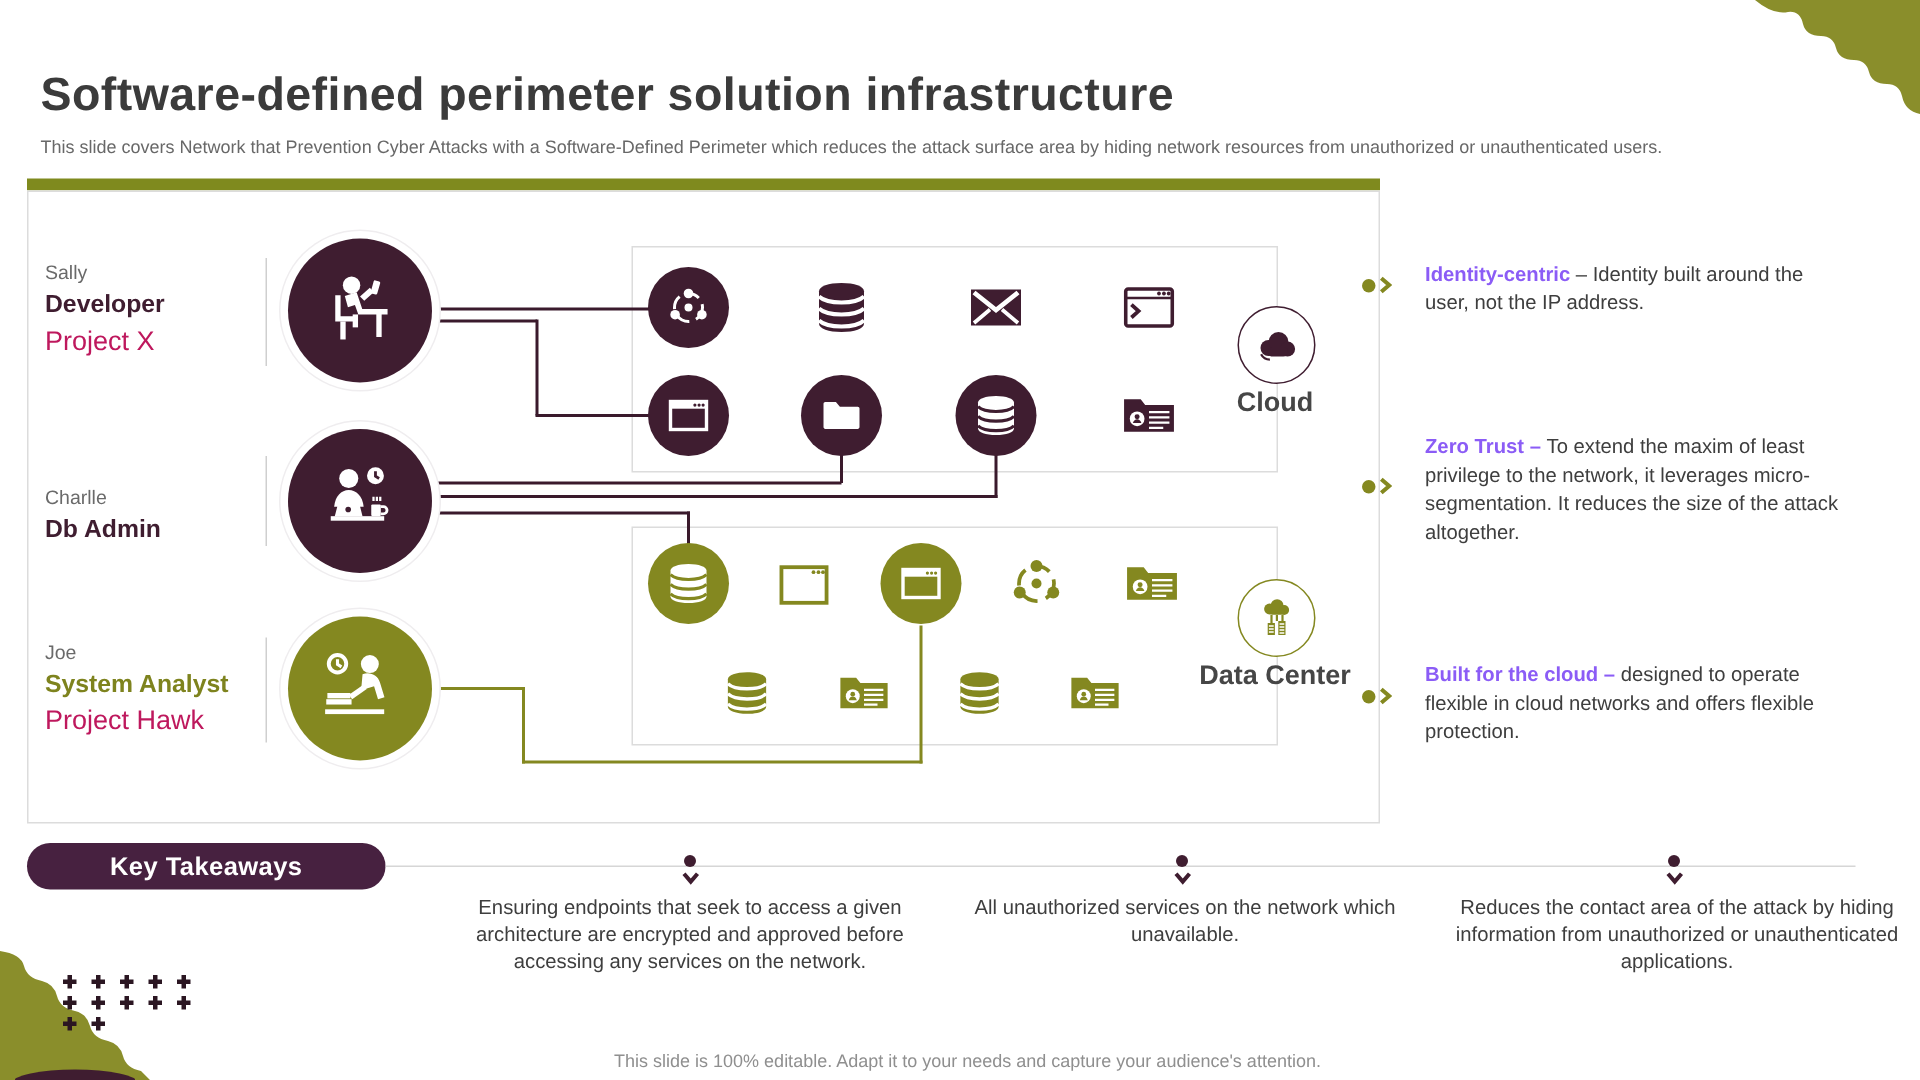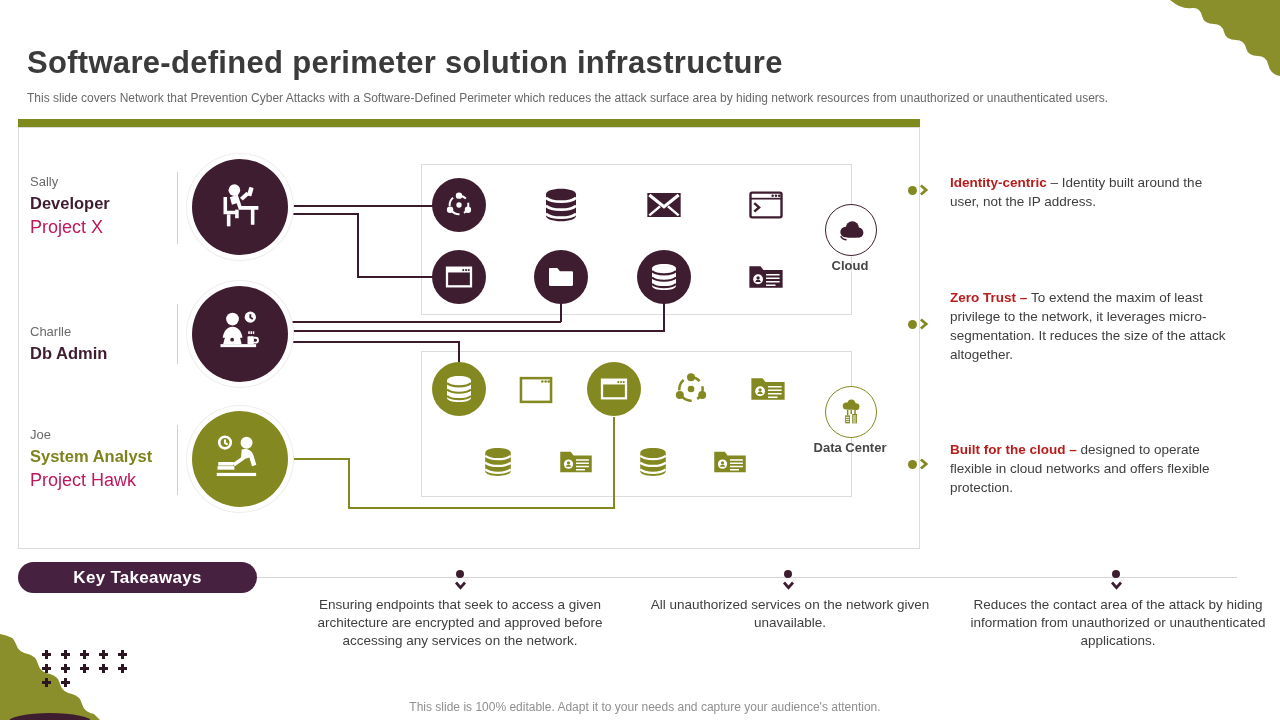--- a/index.html
+++ b/index.html
@@ -13,31 +13,31 @@
   .ln{position:absolute;background:#3A1A2C;}
   .lno{position:absolute;background:var(--olive);}
   .panel{position:absolute;background:#fff;border:1px solid var(--bd);}
   .circ{position:absolute;border-radius:50%;display:flex;align-items:center;justify-content:center;}
   .avatar{box-shadow:0 0 0 5px #fff,0 0 0 6px #EFEDEF;}
   .mC{background:var(--maroon);color:#fff;--gap:var(--maroon);}
   .oC{background:var(--olive);color:#fff;--gap:var(--olive);}
   .mi{color:var(--maroon);--gap:#fff;position:absolute;}
   .oi{color:var(--olive);--gap:#fff;position:absolute;}
   .node{background:#fff;border-radius:50%;position:absolute;display:flex;align-items:center;justify-content:center;}
-  .node-label{position:absolute;text-align:center;font-weight:bold;font-size:13px;color:#464646;}
+  .node-label{position:absolute;text-align:center;font-weight:bold;font-size:18px;color:#464646;}
   .title{position:absolute;left:27px;top:24px;font-size:31px;font-weight:bold;color:#3B3B3B;letter-spacing:.3px;}
   .subtitle{position:absolute;left:27px;top:79px;width:1130px;font-size:12px;color:#686868;}
   .plabel{position:absolute;width:138px;line-height:1.3;}
   .pname{font-size:13px;color:#6A6A6A;}
   .prole{font-size:16.5px;font-weight:bold;margin:2px 0;}
   .prole.m{color:var(--maroon);} .prole.o{color:#7E831E;}
   .pproj{font-size:18px;color:#be185d;}
   .psep{position:absolute;width:1px;background:#CFCFCF;}
   .bullet-text{position:absolute;font-size:13.5px;line-height:19px;color:#3E3E3E;}
-  .bullet-text b{color:#b91c1c;}
+  .bullet-text b{color:#8b5cf6;}
   .bmarker{position:absolute;display:flex;align-items:center;gap:2px;color:var(--olive);}
   .bdot{width:9px;height:9px;border-radius:50%;background:var(--olive);}
   .pill{position:absolute;left:18px;top:562px;width:239px;height:31px;border-radius:17px;background:var(--pill);
         color:#fff;font-weight:bold;font-size:17px;text-align:center;line-height:31px;letter-spacing:.3px;}
   .tline{position:absolute;left:257px;top:577px;width:980px;height:1px;background:#D6D6D6;}
   .tmarker{position:absolute;width:16px;display:flex;flex-direction:column;align-items:center;color:var(--maroon);}
   .tdot{width:8px;height:8px;border-radius:50%;background:var(--maroon);}
   .ttext{position:absolute;text-align:center;font-size:13.5px;line-height:18px;color:#3E3E3E;}
   .footer{position:absolute;left:0;top:700px;width:1290px;text-align:center;font-size:12px;color:#8F8F8F;}
   .plusrow{display:flex;gap:10px;margin-bottom:5px;}
@@ -357,21 +357,21 @@
       </svg>
   </div>
   <div class="tmarker" style="left:1108px;top:570px;">
     <span class="tdot"></span>
     <svg width="13" height="9" style="margin-top:3px">
         <use href="#i-chev-d"></use>
       </svg>
   </div>
 
   <div class="ttext" style="left:312px;top:596px;width:296px;">Ensuring endpoints that seek to access a given architecture are encrypted and approved before accessing any services on the network.</div>
-  <div class="ttext" style="left:642px;top:596px;width:296px;">All unauthorized services on the network given unavailable.</div>
+  <div class="ttext" style="left:642px;top:596px;width:296px;">All unauthorized services on the network which unavailable.</div>
   <div class="ttext" style="left:968px;top:596px;width:300px;">Reduces the contact area of the attack by hiding information from unauthorized or unauthenticated applications.</div>
 
   <div class="abs" style="left:42px;top:650px;">
     <div class="plusrow">
       <span class="plus"></span>
         <span class="plus"></span>
         <span class="plus"></span>
         <span class="plus"></span>
         <span class="plus"></span>
     </div>

